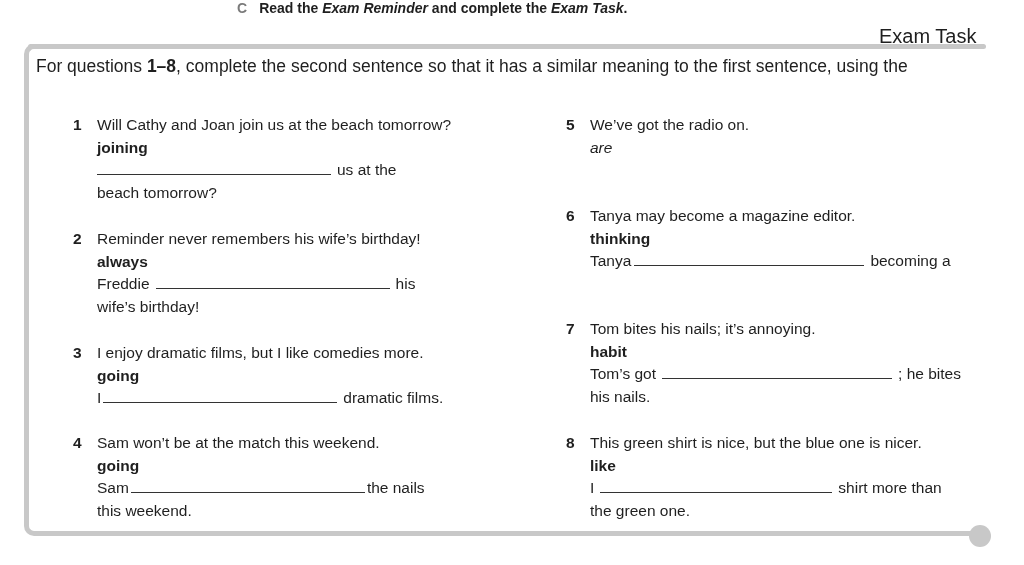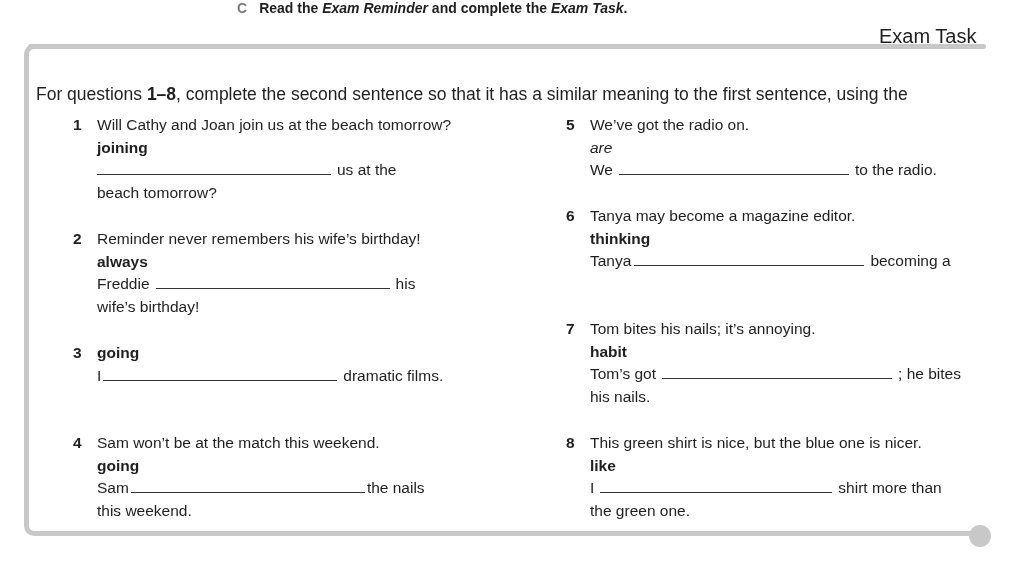--- a/index.html
+++ b/index.html
@@ -8,21 +8,21 @@
   .heading { position:absolute; top:0; left:237px; font-size:14px; font-weight:bold; white-space:nowrap; }
   .heading .letter { color:#7a7a7a; margin-right:12px; }
   .heading i { font-style:italic; }
   .task-label { position:absolute; top:25px; left:879px; font-size:20px; color:#1f1f1f; }
   .top-rule { position:absolute; top:44px; left:28px; width:958px; height:5px; background:#c8c8c8; border-radius:3px; }
   .box { position:absolute; top:44px; left:24px; width:960px; height:492px;
          border-left:5px solid #c8c8c8; border-bottom:5px solid #c8c8c8;
          border-top:5px solid #c8c8c8; border-right:none;
          border-radius:10px 0 0 10px; box-sizing:border-box; }
   .knob { position:absolute; top:525px; left:969px; width:22px; height:22px; border-radius:50%; background:#c8c8c8; }
-  .instructions { position:absolute; top:55px; left:36px; width:960px; font-size:17.5px; line-height:22px;margin-top:28px; }
+  .instructions { position:absolute; top:55px; left:36px; width:960px; font-size:17.5px; line-height:22px; }
   .instructions b { font-weight:bold; }
   .q { position:absolute; font-size:15.5px; line-height:22.5px; }
   .q .num { position:absolute; left:-24px; top:0; font-weight:bold; }
   .q .kw { font-weight:bold; }
   .blank { display:inline-block; border-bottom:1.5px solid #333; height:14px; vertical-align:baseline; margin:0 6px; }
   .line { white-space:nowrap; }
 </style>
 </head>
 <body>
 
@@ -51,37 +51,37 @@
 <div class="q" style="top:228px;left:97px;">
   <span class="num">2</span>
   <div>Reminder never remembers his wife’s birthday!</div>
   <div class="kw">always</div>
   <div class="line"><span>Freddie</span><span class="blank" style="width:234px;"></span><span>his</span></div>
   <div>wife’s birthday!</div>
 </div>
 
 <div class="q" style="top:342px;left:97px;">
   <span class="num">3</span>
+  <div>I enjoy dramatic films, but I like comedies more.</div>
   <div class="kw">going</div>
   <div class="line"><span>I</span><span class="blank" style="width:234px;margin-left:2px;"></span><span>dramatic films.</span></div>
 </div>
 
 <div class="q" style="top:432px;left:97px;">
   <span class="num">4</span>
   <div>Sam won’t be at the match this weekend.</div>
   <div class="kw">going</div>
   <div class="line"><span>Sam</span><span class="blank" style="width:234px;margin:0 2px;"></span><span>the nails</span></div>
   <div>this weekend.</div>
 </div>
 
 <div class="q" style="top:114px;left:590px;">
   <span class="num">5</span>
   <div>We’ve got the radio on.</div>
   <div class="kw" style="font-weight:normal;font-style:italic;">are</div>
-  <div class="line"><span>We</span><span class="blank" style="width:230px;"></span><span>to the radio.</span></div>
 </div>
 
 <div class="q" style="top:205px;left:590px;">
   <span class="num">6</span>
   <div>Tanya may become a magazine editor.</div>
   <div class="kw">thinking</div>
   <div class="line"><span>Tanya</span><span class="blank" style="width:230px;margin-left:3px;"></span><span>becoming a</span></div>
 </div>
 
 <div class="q" style="top:318px;left:590px;">

